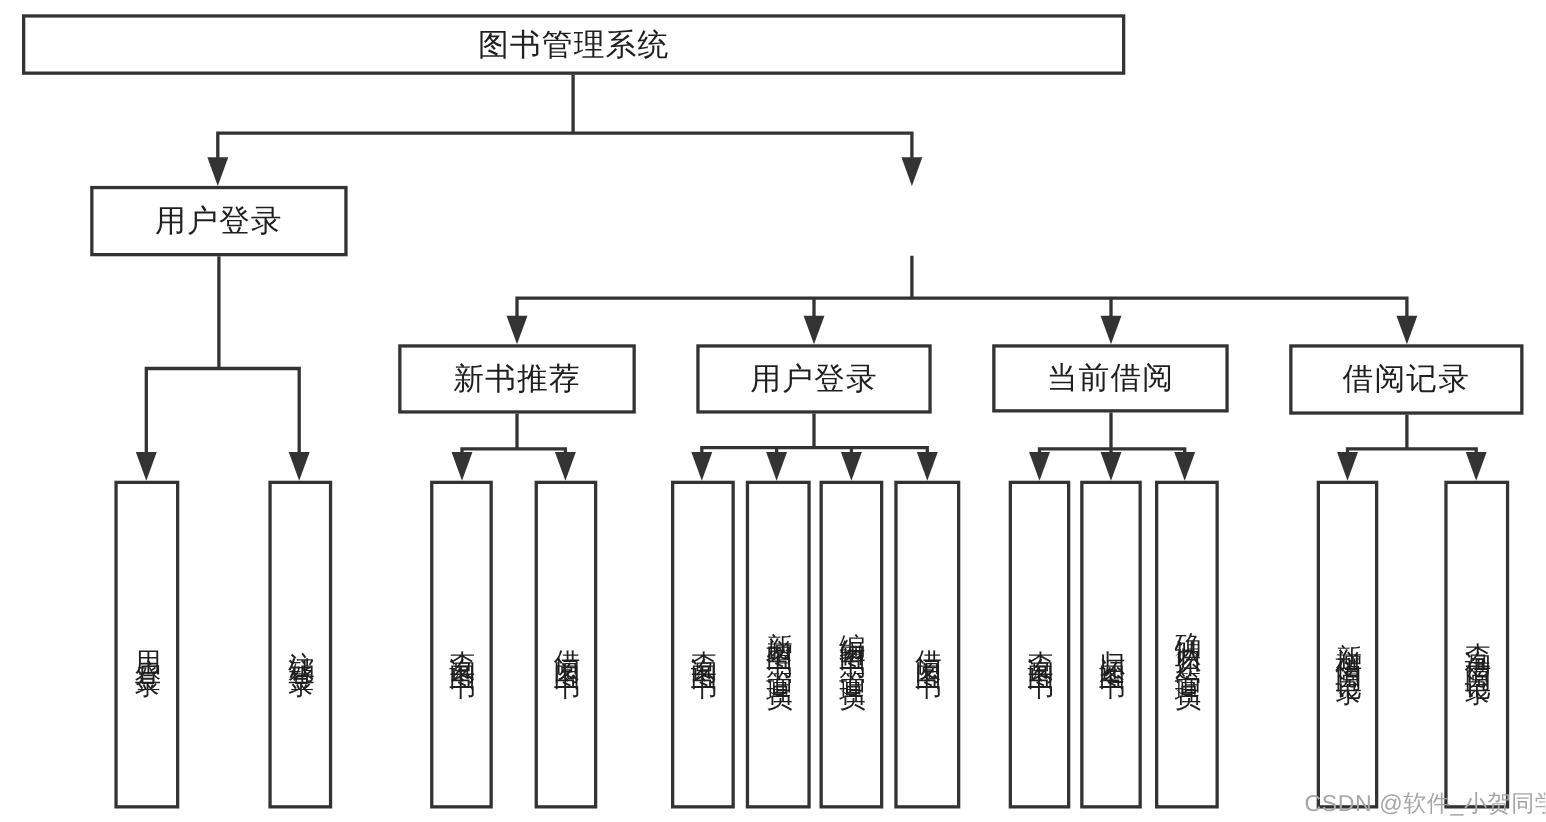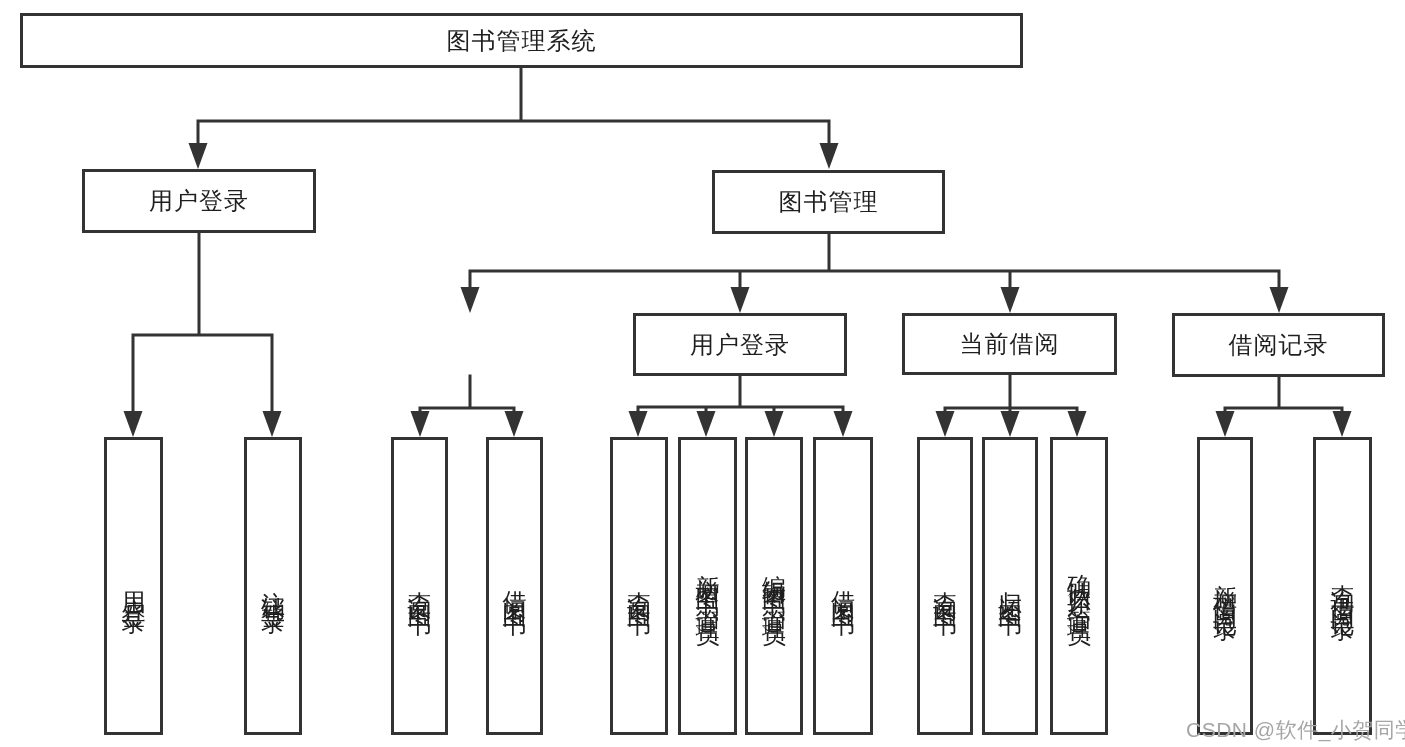--- a/index.html
+++ b/index.html
@@ -14,21 +14,21 @@
   .box{
     position:absolute;
     border:3px solid #333333;
     background:#ffffff;
     box-sizing:border-box;
     display:flex;
     align-items:center;
     justify-content:center;
   }
   .box.h span{
-    font-size:24px;
+    font-size:28px;
     letter-spacing:1px;
     color:#1f1f1f;
     white-space:nowrap;
   }
   .box.v span{
     writing-mode:vertical-rl;
     text-orientation:mixed;
     font-size:24px;
     letter-spacing:7px;
     line-height:1;
@@ -91,24 +91,24 @@
     </g>
   </svg>
 
   <div class="box h" style="left:20px;top:13px;width:1003px;height:55px">
     <span>图书管理系统</span>
   </div>
 
   <div class="box h" style="left:82px;top:169px;width:234px;height:64px">
     <span>用户登录</span>
   </div>
-  <div class="box h" style="left:712px;top:170px;width:233px;height:64px">
-    <span>图书管理</span>
+
+  <div class="box h" style="left:362px;top:313px;width:216px;height:63px">
+    <span>新书推荐</span>
   </div>
-
   <div class="box h" style="left:633px;top:313px;width:214px;height:63px">
     <span>用户登录</span>
   </div>
   <div class="box h" style="left:1172px;top:313px;width:213px;height:64px">
     <span>借阅记录</span>
   </div>
   <div class="box h" style="left:902px;top:313px;width:215px;height:62px">
     <span>当前借阅</span>
   </div>
 

